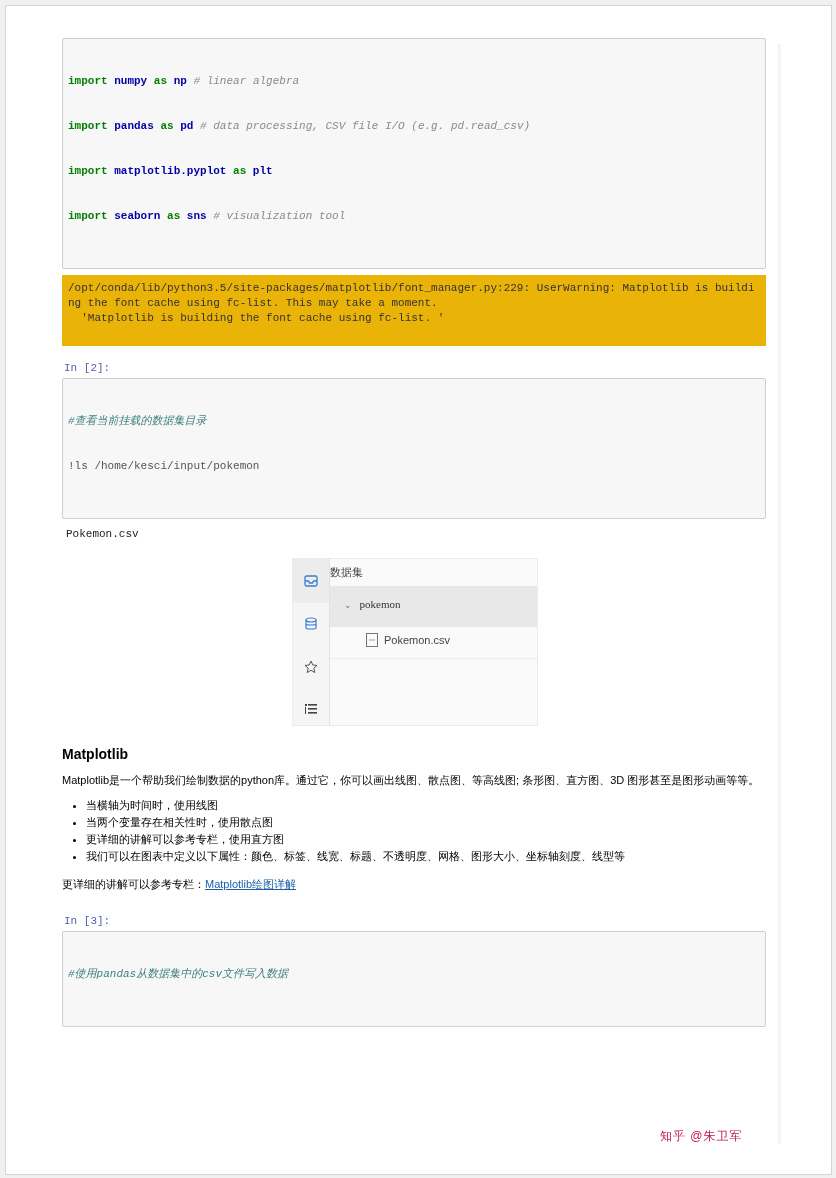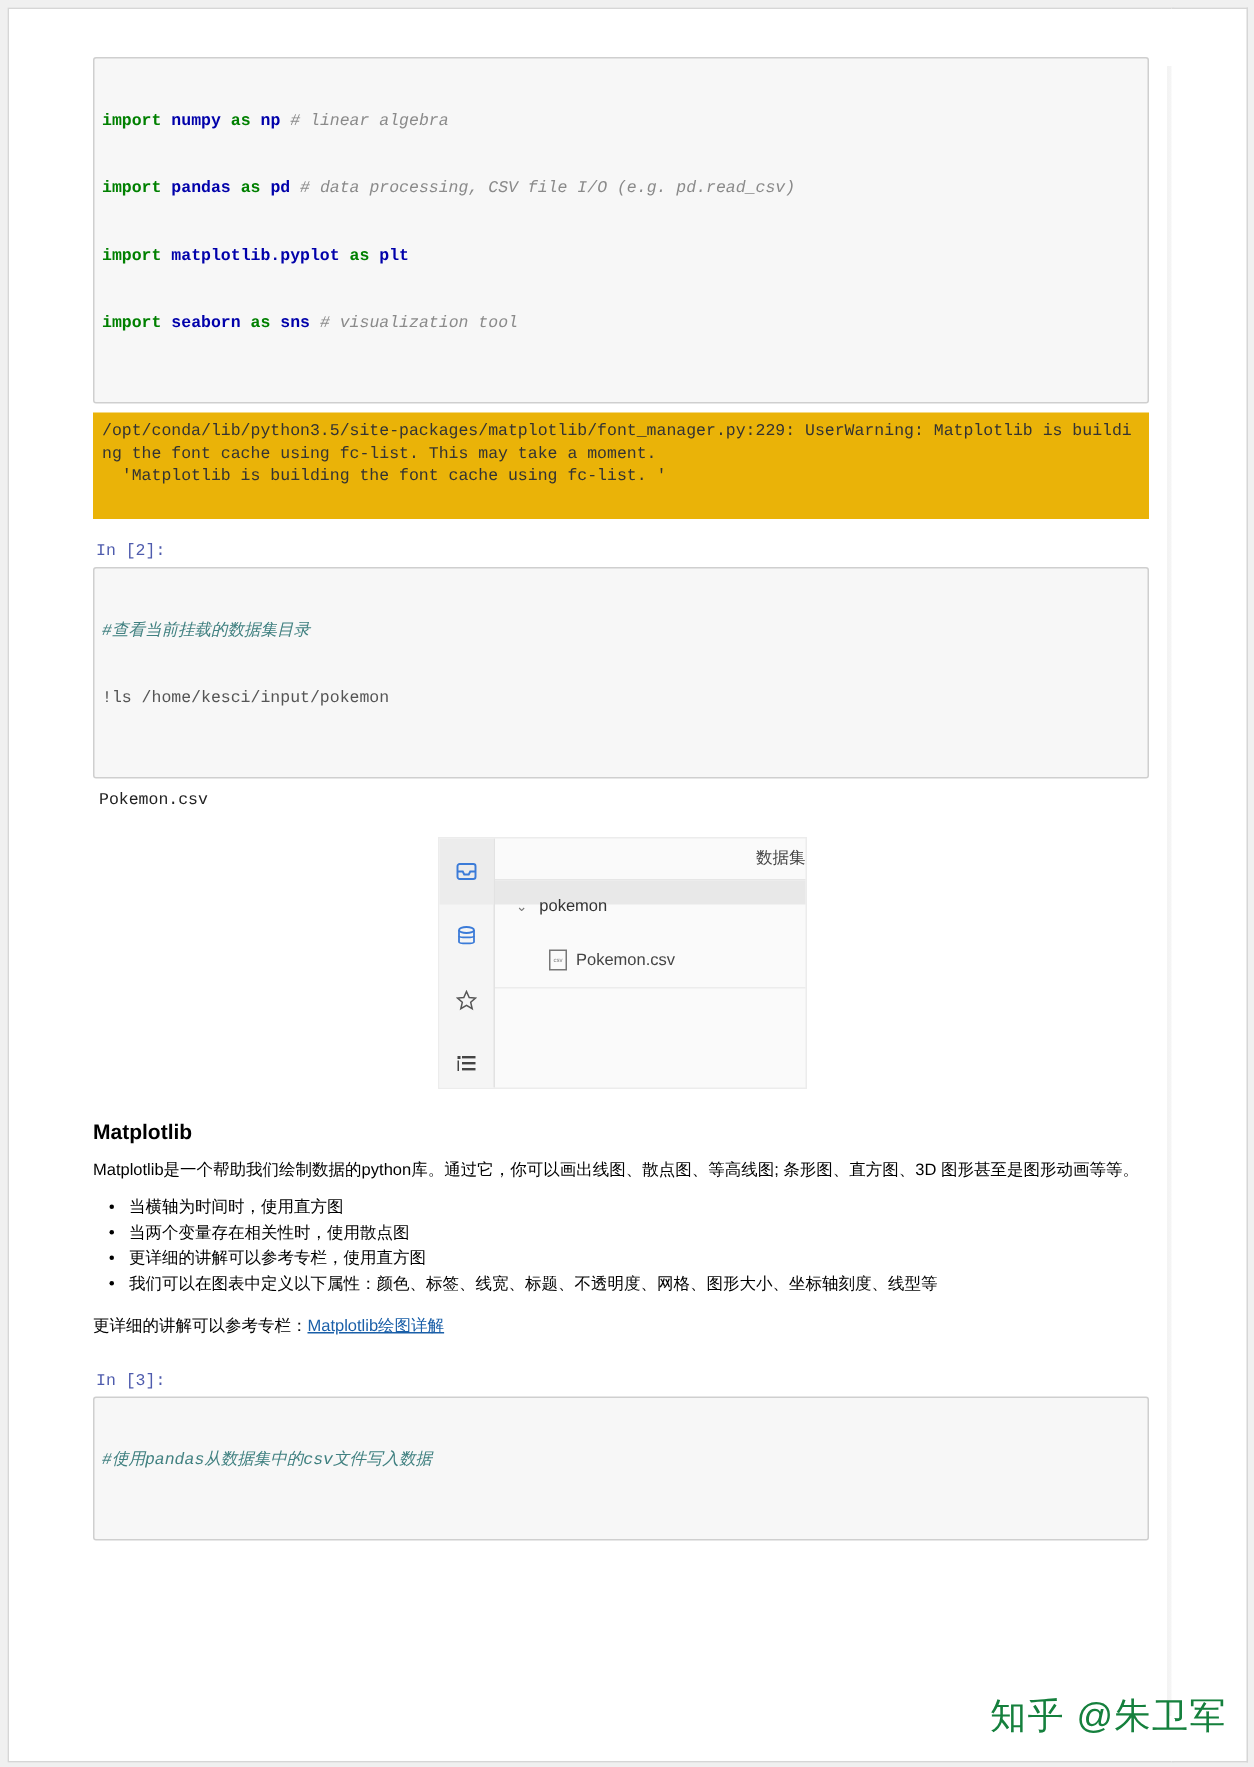--- a/index.html
+++ b/index.html
@@ -46,30 +46,30 @@
   p.text { font-size: 11px; color: #000; margin: 0; line-height: 18px; }
   a.link { color: #1a5fa8; text-decoration: underline; }
 
   .dataset-panel {
     position: relative; margin: 12px auto 0 auto; width: 244px; height: 166px;
     background: #fafafa; border: 1px solid #ececec; left: 37px;
   }
   .dp-side { position: absolute; left: 0; top: 0; width: 36px; height: 166px; background: #f5f5f5; border-right: 1px solid #e2e2e2; }
   .dp-side .ico { position: absolute; left: 9px; width: 18px; height: 18px; display:flex; align-items:center; justify-content:center; }
   .dp-side .active-bg { position:absolute; left:0; top:0; width:36px; height:44px; background:#ececec; }
-  .dp-header { position: absolute; left: 37px; top: 0; right: 0; height: 27px; text-align: right; font-size: 11px; color: #444; line-height: 27px; border-bottom: 1px solid #e6e6e6; }
-  .dp-folder { position: absolute; left: 37px; top: 28px; right: 0; height: 16px; background: #e8e8e8; font-size: 11px; color: #333; line-height: 34px; padding-left: 14px; }
+  .dp-header { position: absolute; left: 37px; top: 0; right: 0; height: 27px; text-align: left; font-size: 11px; color: #444; line-height: 27px; border-bottom: 1px solid #e6e6e6; }
+  .dp-folder { position: absolute; left: 37px; top: 28px; right: 0; height: 40px; background: #e8e8e8; font-size: 11px; color: #333; line-height: 34px; padding-left: 14px; font-family: Liberation Serif, serif; }
   .dp-file { position: absolute; left: 37px; top: 63px; right: 0; height: 36px; font-size: 11px; color: #444; line-height: 36px; padding-left: 36px; border-bottom: 1px solid #ececec; }
 
   h1.title { font-size: 20px; font-weight: bold; margin: 24px 0 0 0; color: #000; }
   h2.sub { font-size: 14px; font-weight: bold; margin: 20px 0 0 0; color: #000; }
   ul.bullets { margin: 8px 0 0 0; padding-left: 24px; font-size: 11px; line-height: 17px; }
   ul.bullets li { margin: 0; }
 
-  .watermark { position: absolute; left: 660px; top: 1128px; font-size: 24px; color: #15803d; letter-spacing: 1px; }
+  .watermark { position: absolute; left: 660px; top: 1128px; font-size: 12px; color: #be185d; letter-spacing: 1px; }
 </style>
 </head>
 <body>
 
 <div class="page"></div>
 <div class="shadow-strip"></div>
 <div class="right-gutter"></div>
 
 <div class="content">
 
@@ -127,21 +127,21 @@
     </div>
     <div class="dp-file">
       <span style="position:absolute; left:36px; top:11px; width:10px; height:12px; border:1px solid #777; font-size:4px; line-height:12px; text-align:center; color:#777;">csv</span><span style="margin-left:18px;">Pokemon.csv</span>
     </div>
   </div>
 
   <h2 class="sub">Matplotlib</h2>
   <p class="text" style="margin-top:10px; line-height:17px;">Matplotlib是一个帮助我们绘制数据的python库。通过它，你可以画出线图、散点图、等高线图; 条形图、直方图、3D 图形甚至是图形动画等等。</p>
 
   <ul class="bullets">
-    <li>当横轴为时间时，使用直方图</li>
+    <li>当横轴为时间时，使用线图</li>
     <li>当两个变量存在相关性时，使用散点图</li>
     <li>更详细的讲解可以参考专栏，使用直方图</li>
     <li>我们可以在图表中定义以下属性：颜色、标签、线宽、标题、不透明度、网格、图形大小、坐标轴刻度、线型等</li>
   </ul>
 
   <p class="text" style="margin-top:10px;">
     <span>更详细的讲解可以参考专栏：</span><a class="link">Matplotlib绘图详解</a>
   </p>
 
   <div class="prompt" style="margin-top:22px;">In [3]:</div>

